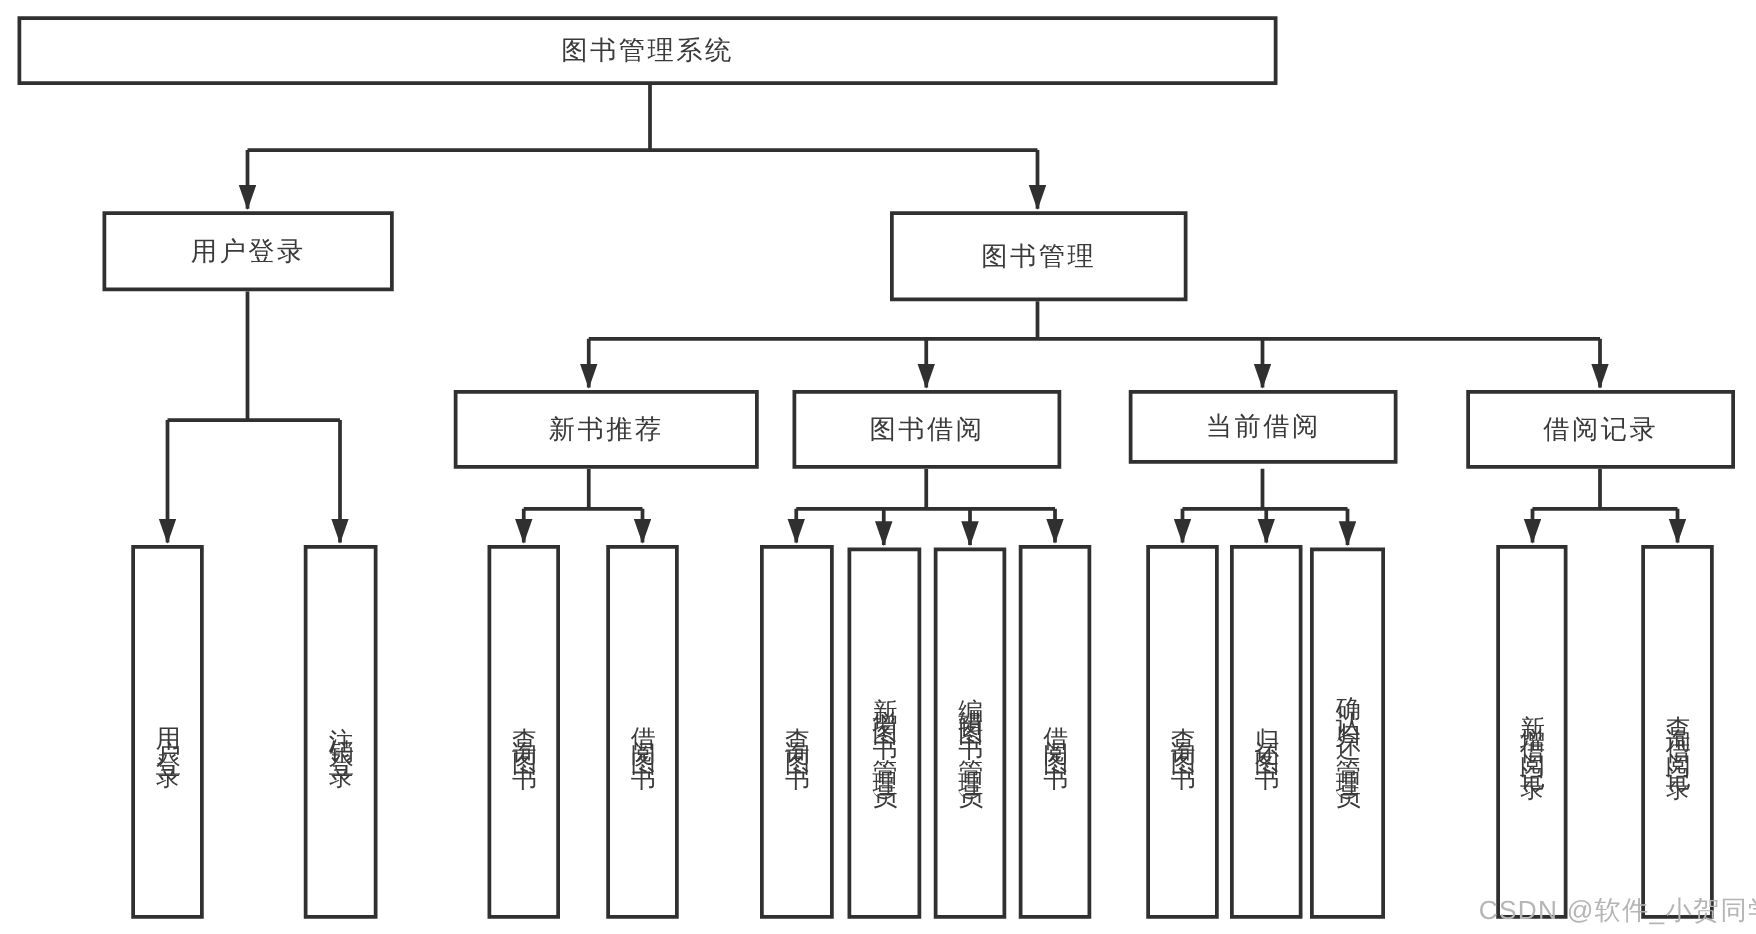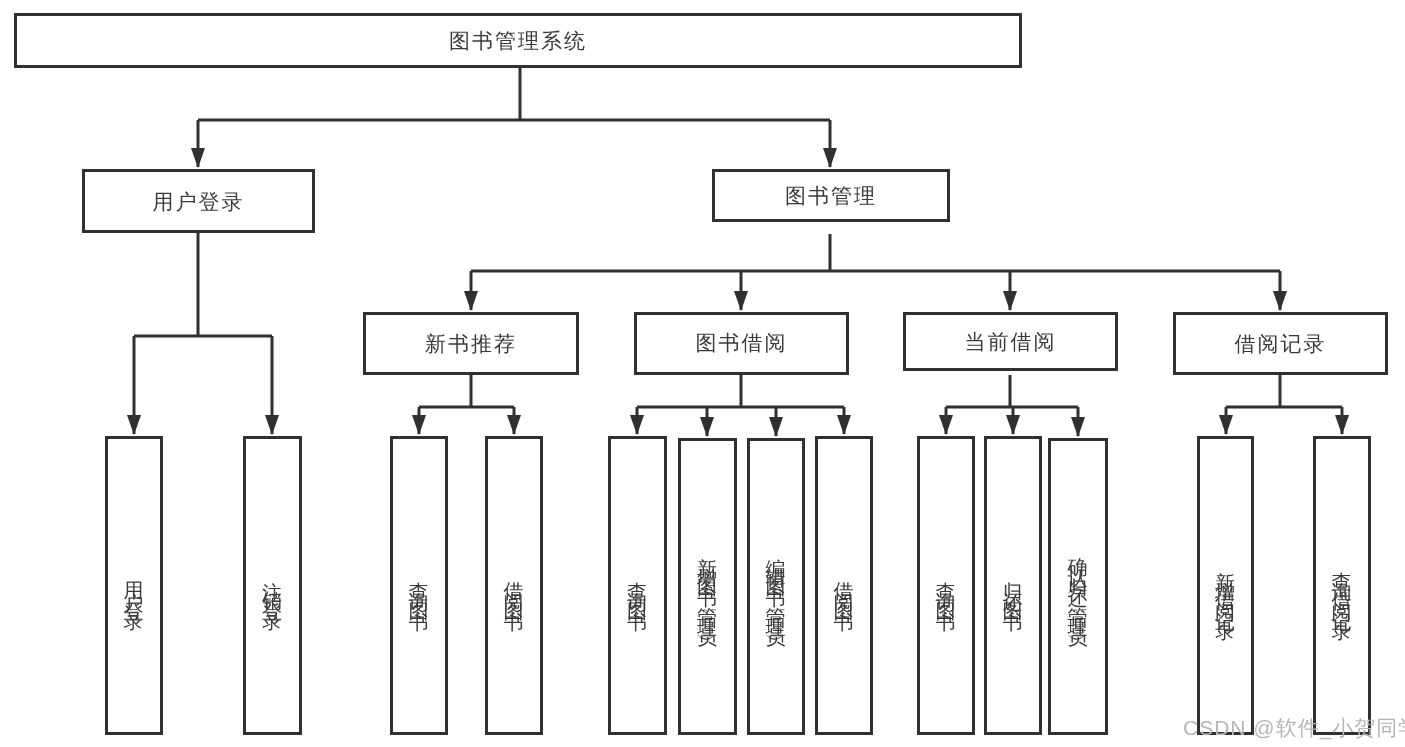--- a/index.html
+++ b/index.html
@@ -30,22 +30,22 @@
   .vbox {
     writing-mode: vertical-rl;
     text-orientation: mixed;
     font-size: 20px;
     letter-spacing: 10px;
     line-height: 1;
   }
   
   .n-root  { left: 14px;  top: 13px;  width: 1008px; height: 55px; }
   .n-ul    { left: 82px;  top: 169px; width: 233px;  height: 64px; }
-  .n-bm    { left: 712px; top: 169px; width: 238px;  height: 53px; }
-  .n-nbr   { left: 363px; top: 312px; width: 216px;  height: 63px; }
+  .n-bm    { left: 712px; top: 169px; width: 238px;  height: 72px; }
+  .n-nbr   { left: 363px; top: 312px; width: 244px;  height: 63px; }
   .n-bb    { left: 634px; top: 312px; width: 215px;  height: 63px; font-family: Liberation Serif, serif; }
   .n-cb    { left: 903px; top: 312px; width: 215px;  height: 59px; }
   .n-br    { left: 1173px;top: 312px; width: 215px;  height: 63px; }
   .n-ul1   { left: 105px; top: 436px; width: 58px;   height: 299px; }
   .n-ul2   { left: 243px; top: 436px; width: 59px;   height: 299px; }
   .n-nbr1  { left: 390px; top: 436px; width: 58px;   height: 299px; }
   .n-nbr2  { left: 485px; top: 436px; width: 58px;   height: 299px; }
   .n-bb1   { left: 608px; top: 436px; width: 59px;   height: 299px; }
   .n-bb2   { left: 678px; top: 438px; width: 59px;   height: 297px; }
   .n-bb3   { left: 747px; top: 438px; width: 58px;   height: 297px; }

